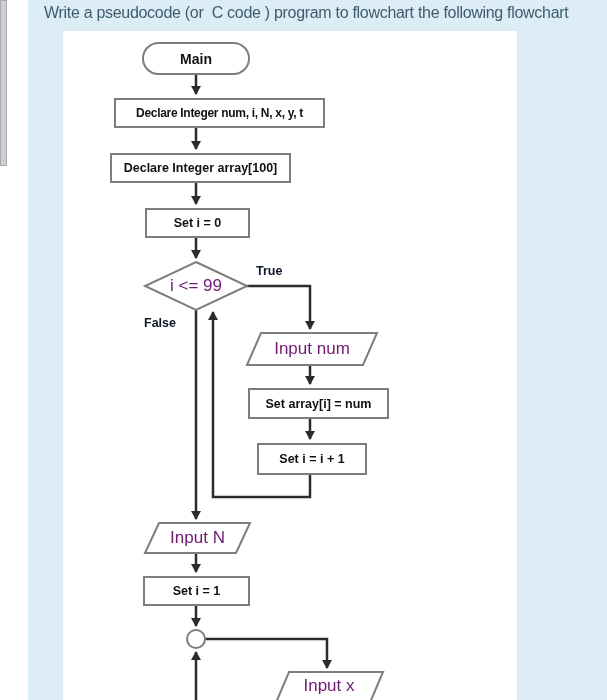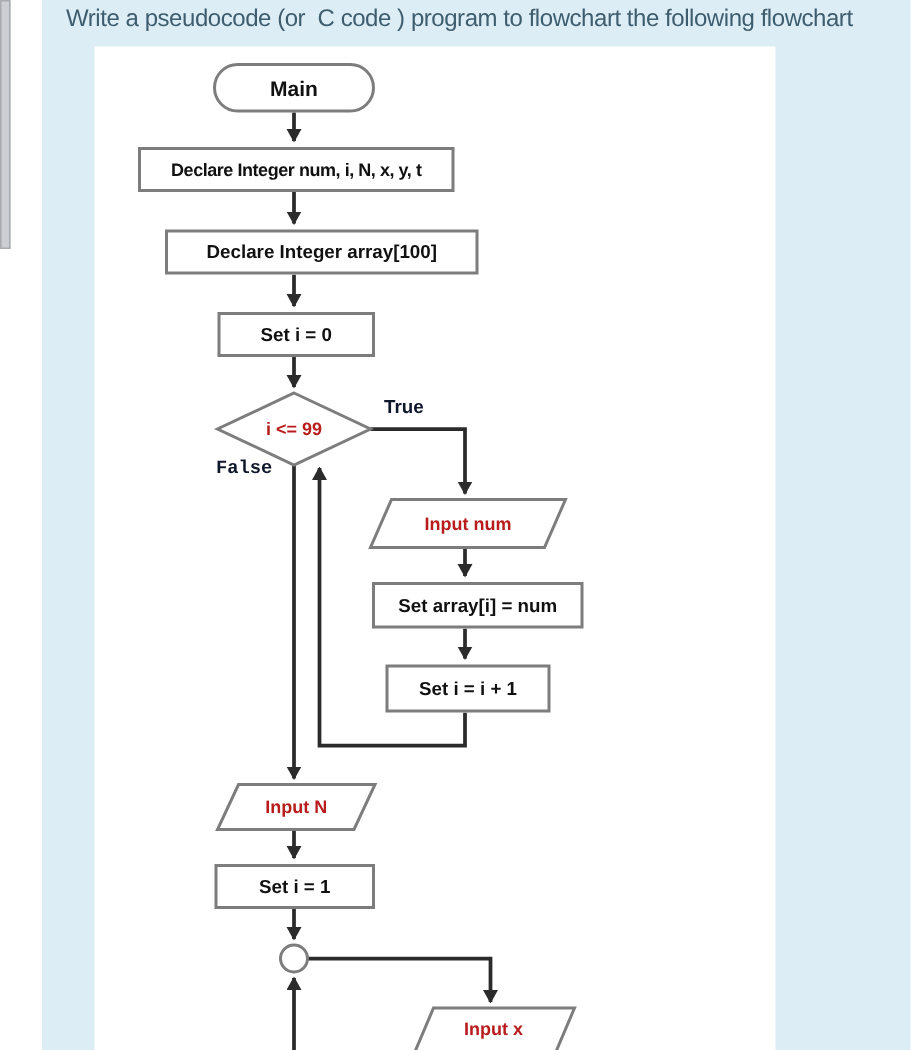--- a/index.html
+++ b/index.html
@@ -38,25 +38,25 @@
   .fc-svg { position: absolute; left: 0; top: 0; z-index: 1; }
   .node {
     position: absolute; z-index: 2;
     background: #ffffff;
     border: 2px solid #7d7d7d;
     display: flex; align-items: center; justify-content: center;
     font-weight: bold; font-size: 12.5px; color: #111111;
     white-space: nowrap;
   }
   .stadium { border-radius: 17px; font-size: 14px; }
-  .tight { font-size: 12px; letter-spacing: -0.3px; }
+  .tight { font-size: 12px; letter-spacing: -0.3px; margin-left: 22px; }
   .fc-label {
     position: absolute; z-index: 2;
     display: flex; align-items: center; justify-content: center;
-    font-weight: bold; font-size: 12px; color: #b91c1c;
+    font-weight: normal; font-size: 17px; color: #701a75;
     white-space: nowrap;
     pointer-events: none;
   }
   .branch-label {
     position: absolute; z-index: 2;
     font-weight: bold; font-size: 12.5px; color: #0f172a;
     white-space: nowrap;
   }
 </style>
 </head>
@@ -100,33 +100,33 @@
     </svg>
 
     <div class="node stadium" style="left:79px; top:11px; width:108px; height:33px;">
       <span>Main</span>
     </div>
 
     <div class="node tight" style="left:29px; top:67px; width:211px; height:30px;">
       <span>Declare Integer num, i, N, x, y, t</span>
     </div>
 
-    <div class="node" style="left:47px; top:122px; width:209px; height:30px;">
+    <div class="node" style="left:47px; top:122px; width:181px; height:30px;">
       <span>Declare Integer array[100]</span>
     </div>
 
     <div class="node" style="left:82px; top:177px; width:105px; height:30px;align-items:center;">
       <span>Set i = 0</span>
     </div>
 
     <div class="fc-label" style="left:82px; top:231px; width:102px; height:48px;">i &lt;= 99</div>
 
     <div class="branch-label" style="left:193px; top:233px;">True</div>
 
-    <div class="branch-label" style="left:81px; top:274px;font-family:Liberation Mono, monospace;">False</div>
+    <div class="branch-label" style="left:81px; top:285px;">False</div>
 
     <div class="fc-label" style="left:184px; top:302px; width:130px; height:32px;">Input num</div>
 
     <div class="node" style="left:185px; top:357px; width:141px; height:31px;">
       <span>Set array[i] = num</span>
     </div>
 
     <div class="node" style="left:194px; top:412px; width:110px; height:32px;">
       <span>Set i = i + 1</span>
     </div>

